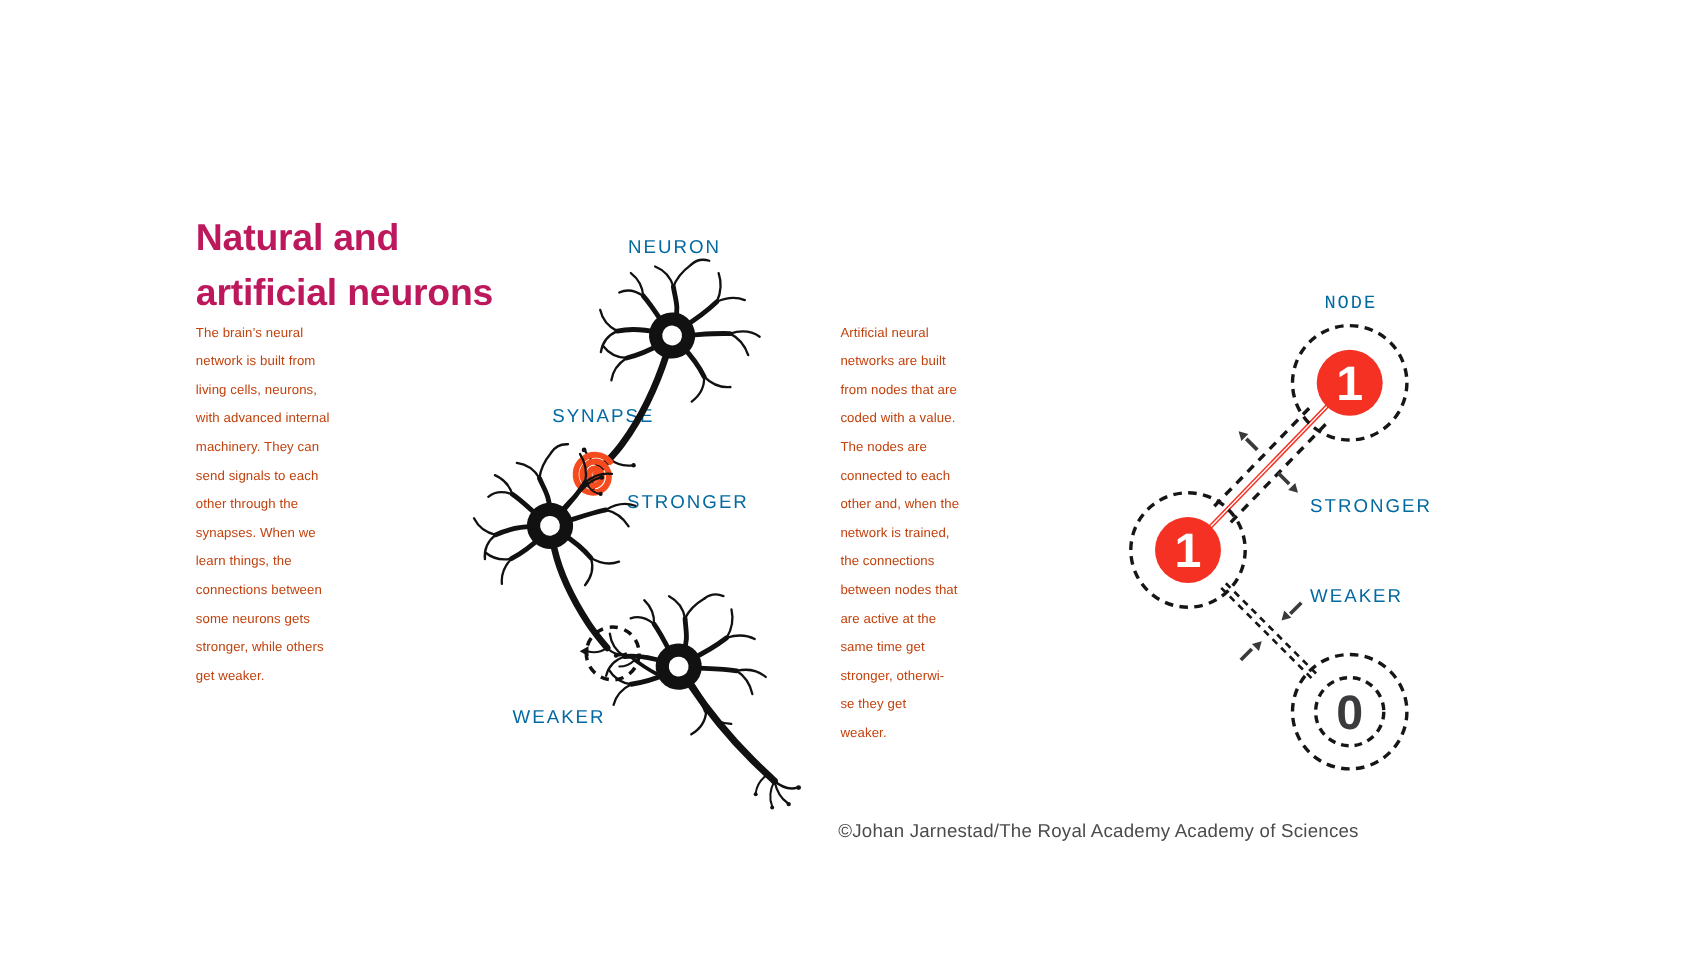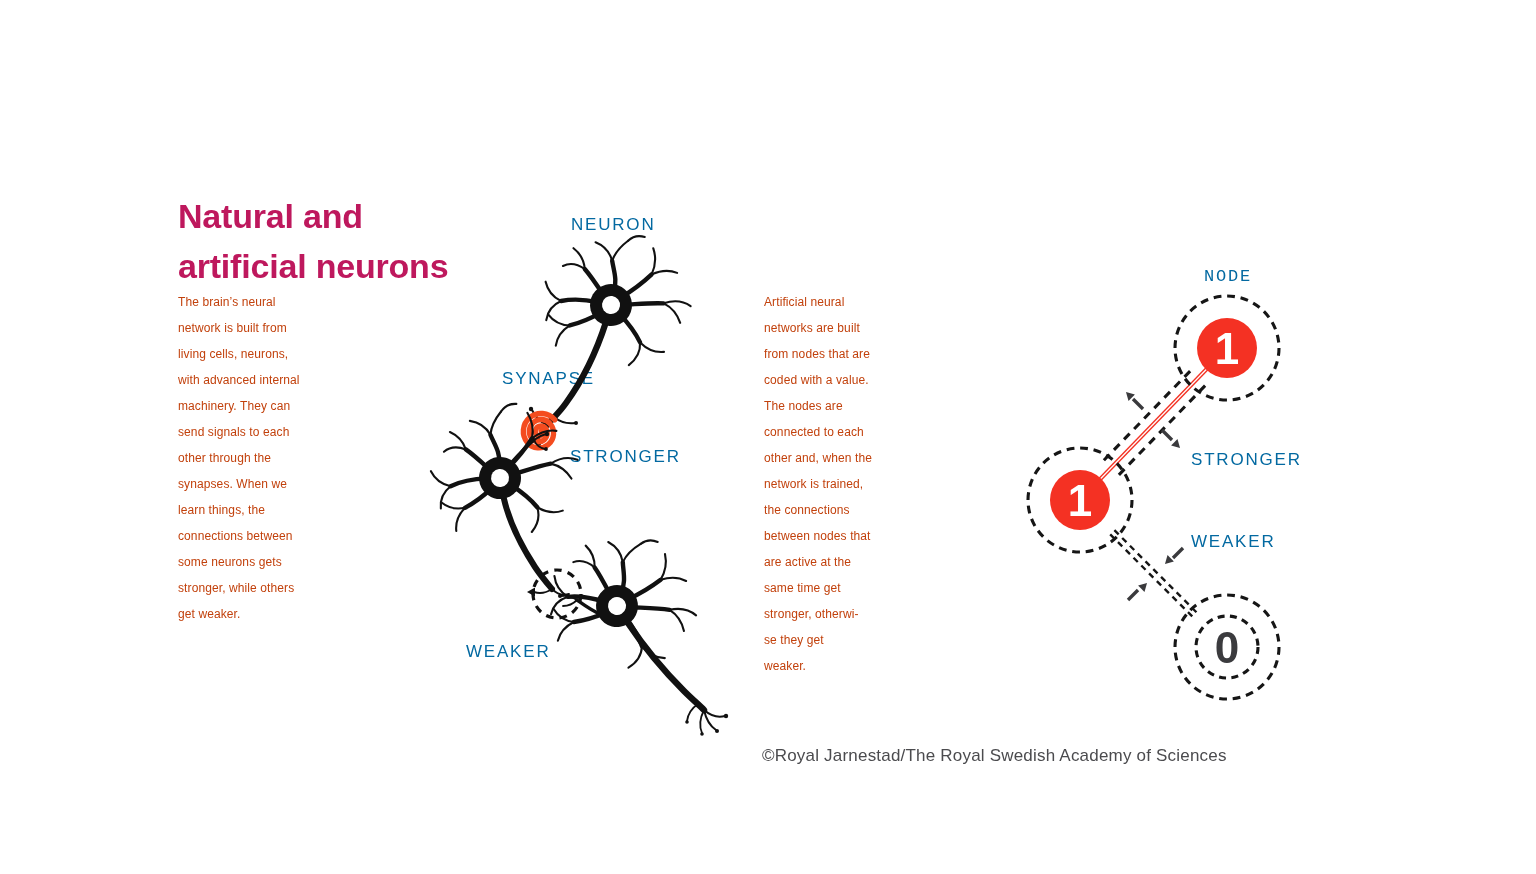--- a/index.html
+++ b/index.html
@@ -213,15 +213,15 @@
       <text x="80" y="235.5" text-anchor="middle" font-family="Liberation Sans, sans-serif" font-size="44" font-weight="700" fill="#ffffff">1</text>
     </g>
 
     <g>
       <circle cx="227" cy="367" r="52" fill="none" stroke="#161616" stroke-width="3.1" stroke-dasharray="7.8 5.8"></circle>
       <circle cx="227" cy="367" r="31" fill="none" stroke="#161616" stroke-width="3.1" stroke-dasharray="7 5.4"></circle>
       <text x="227" y="382.5" text-anchor="middle" font-family="Liberation Sans, sans-serif" font-size="44" font-weight="700" fill="#3B3B3E">0</text>
     </g>
   </svg>
 
-  <span class="abs credit">©Royal Jarnestad/The Royal Swedish Academy of Sciences</span>
+  <span class="abs credit">©Johan Jarnestad/The Royal Academy Academy of Sciences</span>
 
 </div>
 
 </body></html>

